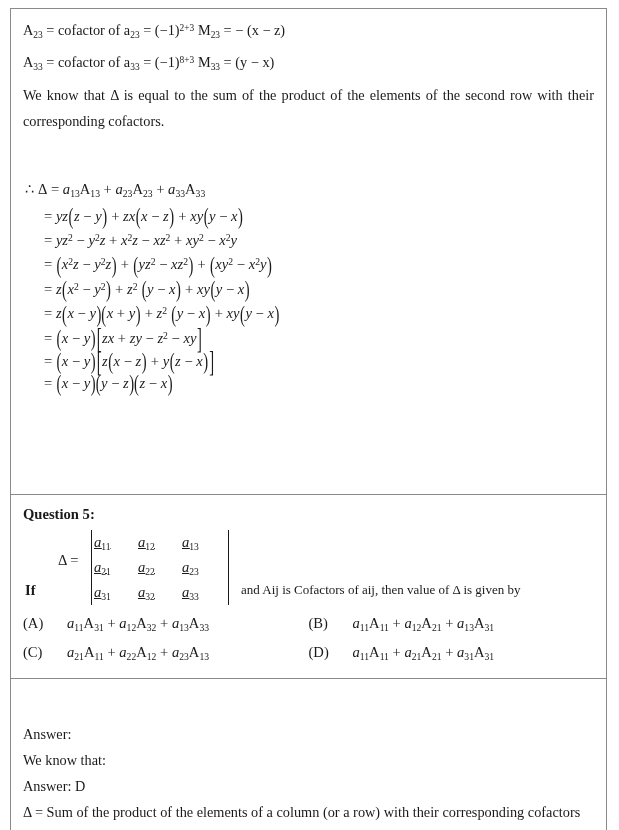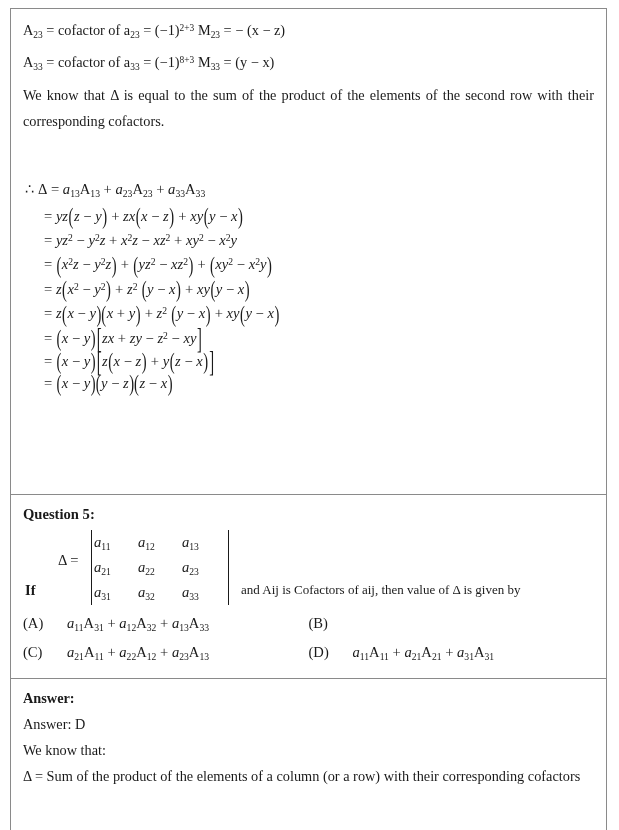--- a/index.html
+++ b/index.html
@@ -136,21 +136,21 @@
     margin: 0 2px;
   }
   .mgrid {
     display: grid;
     grid-template-columns: 44px 44px 44px;
     grid-auto-rows: 25px;
     align-items: center;
     font-size: 14.6px;
     font-style: italic;
   }
-  .mgrid span { display: inline-block; }
+  .mgrid span { display: inline-block; text-decoration: underline; }
   .tail-text {
     position: absolute;
     left: 230px;
     top: 57px;
     font-weight: normal;
     font-size: 13px;
     white-space: nowrap;
   }
 
   .options {
@@ -164,23 +164,24 @@
   .opt-cell { display: flex; width: 50%; }
   .opt-tag {
     font-style: normal;
     width: 44px;
     flex: none;
   }
   .opt-math { font-style: italic; }
 
   .answer-wrap { padding: 6px 12px 10px 12px; }
   .answer-head {
-    font-weight: bold;
-    font-size: 14.3px;
-    line-height: 26px;
+    font-weight: normal;
+    font-size: 14.3px;
+    line-height: 26px;
+    margin-top: 36px;
   }
   .answer-line {
     font-size: 14.3px;
     line-height: 26px;
   }
   .answer-just {
     font-size: 14.3px;
     line-height: 26px;
     text-align: justify;
     text-align-last: left;
@@ -281,20 +282,23 @@
 
         <div class="opt-row">
           <span class="opt-cell">
             <span class="opt-tag">(A)</span>
             <span class="opt-math">
               a<sub>11</sub><span class="mu">A</span><sub>31</sub><span class="opnorm">&nbsp;+&nbsp;</span>a<sub>12</sub><span class="mu">A</span><sub>32</sub><span class="opnorm">&nbsp;+&nbsp;</span>a<sub>13</sub><span class="mu">A</span><sub>33</sub>
             </span>
           </span>
           <span class="opt-cell">
             <span class="opt-tag">(B)</span>
+            <span class="opt-math">
+              a<sub>11</sub><span class="mu">A</span><sub>11</sub><span class="opnorm">&nbsp;+&nbsp;</span>a<sub>12</sub><span class="mu">A</span><sub>21</sub><span class="opnorm">&nbsp;+&nbsp;</span>a<sub>13</sub><span class="mu">A</span><sub>31</sub>
+            </span>
           </span>
         </div>
 
         <div class="opt-row">
           <span class="opt-cell">
             <span class="opt-tag">(C)</span>
             <span class="opt-math">
               a<sub>21</sub><span class="mu">A</span><sub>11</sub><span class="opnorm">&nbsp;+&nbsp;</span>a<sub>22</sub><span class="mu">A</span><sub>12</sub><span class="opnorm">&nbsp;+&nbsp;</span>a<sub>23</sub><span class="mu">A</span><sub>13</sub>
             </span>
           </span>
@@ -306,20 +310,20 @@
           </span>
         </div>
 
       </div>
     </div>
 
     <div class="divider"></div>
 
     <div class="cell answer-wrap">
       <div class="answer-head">Answer:</div>
+      <div class="answer-line">We know that:</div>
       <div class="answer-line">Answer: D</div>
-      <div class="answer-line">We know that:</div>
       <div class="answer-just">Δ = Sum of the product of the elements of a column (or a row) with their corresponding cofactors</div>
     </div>
 
   </div>
 
 </div>
 
 </body></html>

